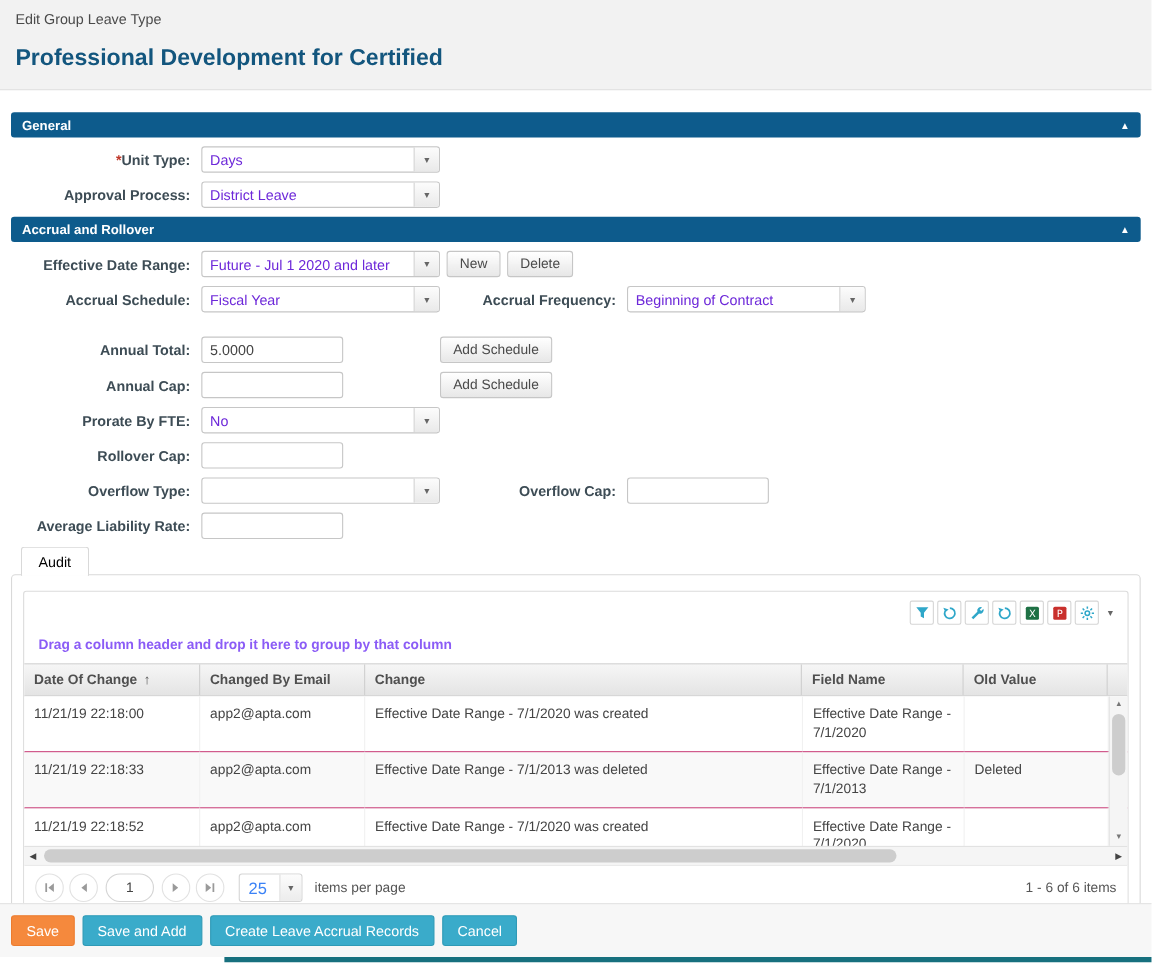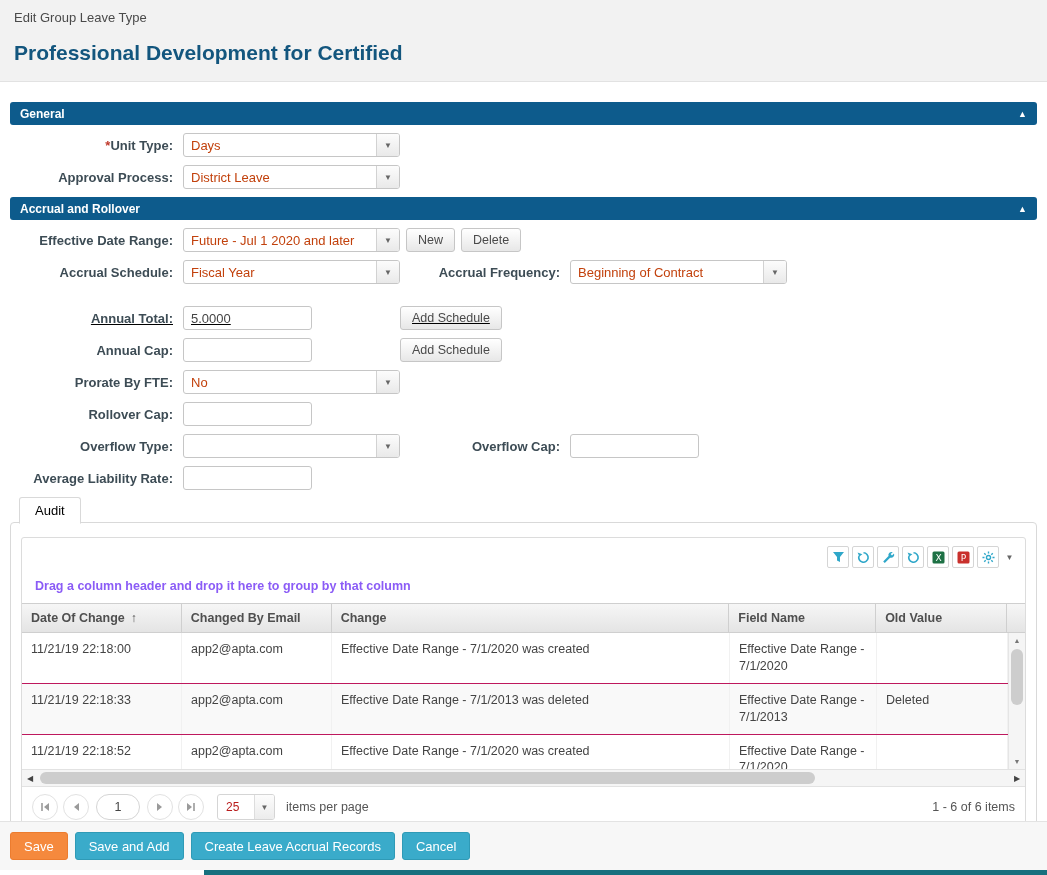--- a/index.html
+++ b/index.html
@@ -18,25 +18,25 @@
     background:#0d5b8c; color:#fff; border-radius:3px; padding:5px 10px;
     font-size:12px; font-weight:bold; display:flex; justify-content:space-between;
     align-items:center; margin:8px 0 8px; height:23px;
   }
   .collapse-arrow { font-size:9px; color:#fff; cursor:pointer; }
   .form-row { display:flex; align-items:center; margin:8px 0; }
   .flabel, .flabel2 { width:173px; text-align:right; padding-right:10px; font-size:13px; font-weight:bold; color:#3d4c55; }
   .flabel2 { width:170px; }
   .req { color:#c0392b; }
   .dd { width:217px; height:24px; border:1px solid #c6c6c6; border-radius:3px; background:#fff; display:flex; overflow:hidden; cursor:pointer; }
-  .dd-text { flex:1; font-size:13px; color:#c2410c; padding:4px 7px; white-space:nowrap; overflow:hidden; }
+  .dd-text { flex:1; font-size:13px; color:#6d28d9; padding:4px 7px; white-space:nowrap; overflow:hidden; }
   .dd-arrow { width:23px; border-left:1px solid #d2d2d2; background:linear-gradient(#fcfcfc,#e9e9e9); color:#666; font-size:8px; display:flex; align-items:center; justify-content:center; }
   .txt-input { width:129px; height:24px; border:1px solid #c6c6c6; border-radius:3px; padding:0 7px; font-size:13px; color:#444; font-family:inherit; }
   .btn { background:linear-gradient(#ffffff,#e7e7e7); border:1px solid #c6c6c6; border-radius:3px; padding:4px 11px; font-size:12.5px; color:#4a4a4a; font-family:inherit; cursor:pointer; height:24px; }
-  .mt-big { margin-top:22px;text-decoration:underline; }
+  .mt-big { margin-top:22px; }
   
   .audit-outer { position:relative; border:1px solid #d9d9d9; border-radius:4px; margin-top:32px; background:#fff; }
   .audit-tab {
     position:absolute; top:-26px; left:8px; height:27px; background:#fff;
     border:1px solid #d9d9d9; border-bottom:1px solid #fff; border-radius:3px 3px 0 0;
     padding:5px 15px; font-size:13px; color:#000000; cursor:pointer;
   }
   .grid { border:1px solid #dcdcdc; border-radius:3px; margin:14px 10px 10px; overflow:hidden; background:#fff; }
   .toolbar { display:flex; justify-content:flex-end; align-items:center; padding:8px 8px 4px; gap:3px; }
   .tool-btn { width:22px; height:22px; border:1px solid #d5d5d5; border-radius:2px; background:#fff; display:flex; align-items:center; justify-content:center; cursor:pointer; }
@@ -56,21 +56,21 @@
   .vs-down { position:absolute; bottom:0; left:0; right:0; }
   .vs-thumb { position:absolute; top:16px; left:2px; right:2px; height:56px; background:#cdcdcd; border-radius:7px; cursor:pointer; }
   .hscroll { height:17px; background:#f5f5f5; border-top:1px solid #e2e2e2; position:relative; }
   .hthumb { position:absolute; left:18px; top:2px; height:12px; width:775px; background:#cdcdcd; border-radius:7px; cursor:pointer; }
   .hs-arrow { position:absolute; top:0; width:16px; height:16px; display:flex; align-items:center; justify-content:center; font-size:8px; color:#444; cursor:pointer; }
   .hs-left { left:0; } .hs-right { right:0; }
   .pager { display:flex; align-items:center; gap:5px; padding:7px 10px; border-top:1px solid #e2e2e2; font-size:12.5px; color:#555; background:#fff; }
   .pbtn { width:26px; height:26px; border:1px solid #e2e2e2; border-radius:13px; background:#fff; display:flex; align-items:center; justify-content:center; cursor:pointer; }
   .ppage { min-width:44px; height:26px; border:1px solid #d5d5d5; border-radius:13px; background:#fff; display:flex; align-items:center; justify-content:center; color:#444; margin:0 2px; cursor:pointer; font-size:12.5px; }
   .psize { width:58px; height:26px; border:1px solid #d5d5d5; border-radius:3px; display:flex; margin-left:8px; background:#fff; overflow:hidden; cursor:pointer; }
-  .psize-text { flex:1; padding:5px 8px; font-size:12px; color:#b91c1c; }
+  .psize-text { flex:1; padding:5px 8px; font-size:15px; color:#3b82f6; }
   .psize-arrow { width:20px; border-left:1px solid #ddd; background:linear-gradient(#fcfcfc,#ececec); display:flex; align-items:center; justify-content:center; font-size:8px; color:#666; }
   .ipp { margin-left:6px; }
   .range { margin-left:auto; color:#555; }
   
   .footer { position:absolute; left:0; right:0; bottom:5px; height:49px; border-top:1px solid #e3e3e3; background:#f7f7f7; padding:10px 10px 0; display:flex; gap:7px; }
   .btn-save { background:#f5893d; border:1px solid #ec7c2f; color:#fff; border-radius:3px; padding:0 13px; font-size:13px; height:28px; font-family:inherit; cursor:pointer; }
   .btn-teal { background:#3aabca; border:1px solid #2f9ab6; color:#fff; border-radius:3px; padding:0 13px; font-size:13px; height:28px; font-family:inherit; cursor:pointer; }
   .bottom-strip { position:absolute; left:204px; right:0; bottom:0; height:5px; background:#17707e; }
 </style>
 </head>

